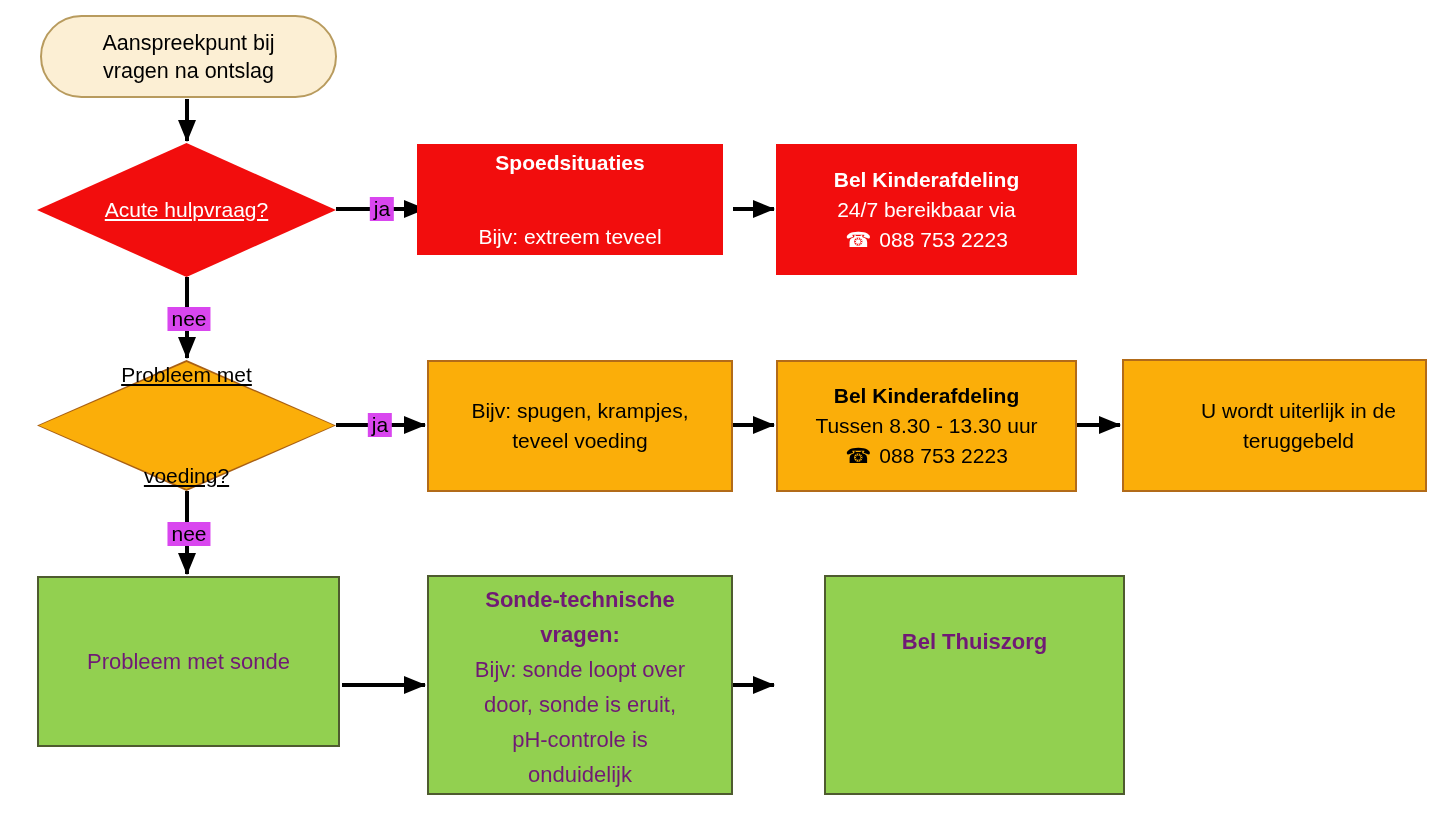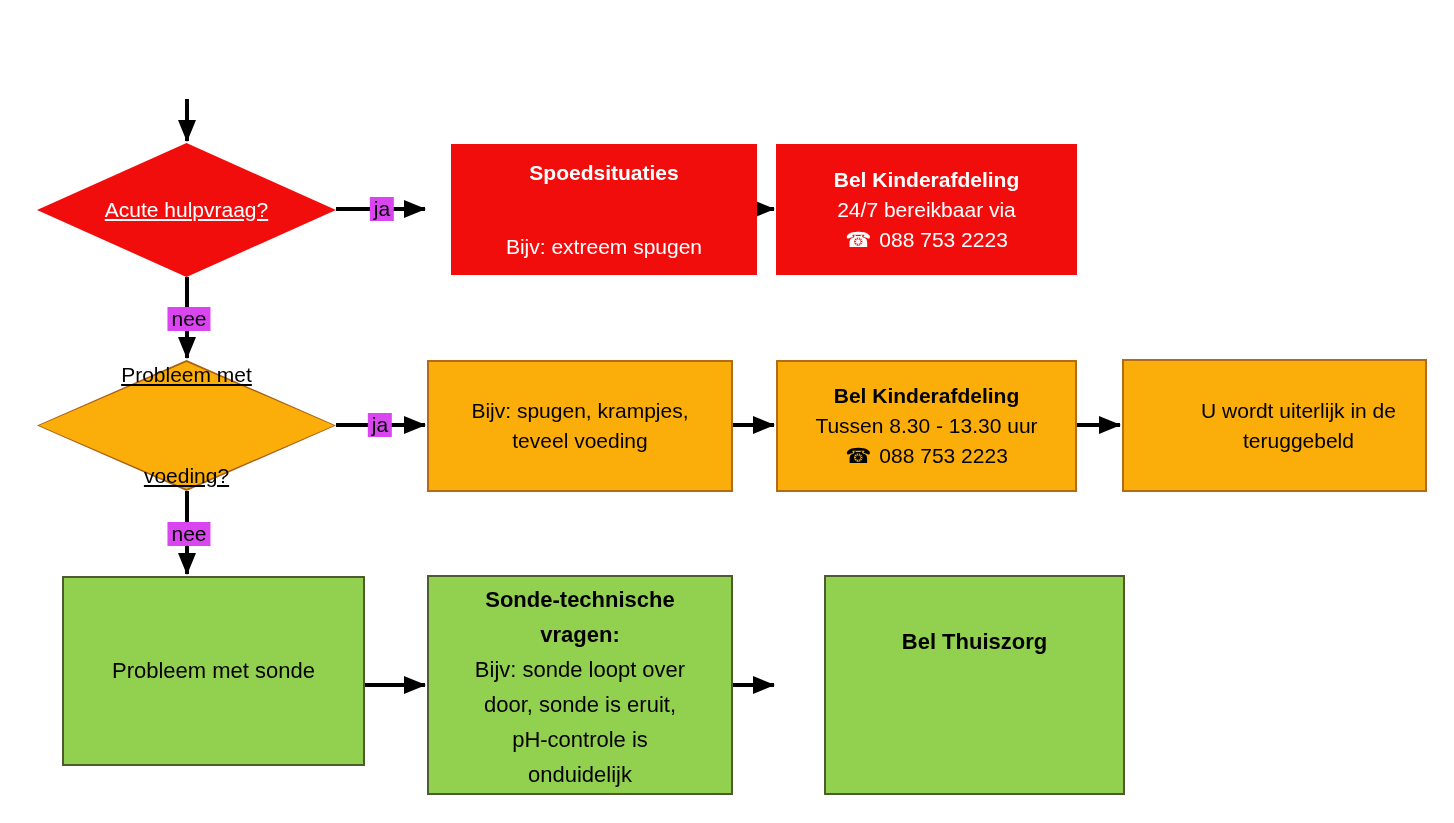--- a/index.html
+++ b/index.html
@@ -28,32 +28,32 @@
   .d1{left:37px;top:143px;width:299px;height:134px;}
   .d1 .diamond-outer,.d1 .diamond-inner{background:#F20D0D;}
   .d1 .diamond-text{color:#ffffff;font-size:23px;line-height:28px;}
   .d2{left:37px;top:360px;width:299px;height:131px;}
   .d2 .diamond-outer{background:#A96014;}
   .d2 .diamond-inner{background:#FBAE09;}
   .d2 .diamond-text{color:#000;font-size:22px;line-height:29px;justify-content:space-between;}
 
   
   .red{background:#F20D0D;color:#ffffff;}
-  .rbox1{left:451px;top:144px;width:306px;height:131px;gap:44px;}
+  .rbox1{left:417px;top:144px;width:306px;height:111px;gap:44px;}
   .rbox2{left:776px;top:144px;width:301px;height:131px;}
 
   
   .orange{background:#FBAE09;border:2px solid #B26B19;color:#000;}
   .obox1{left:427px;top:360px;width:306px;height:132px;}
   .obox2{left:776px;top:360px;width:301px;height:132px;}
   .obox3{left:1122px;top:359px;width:305px;height:133px;padding-left:48px;}
 
   
-  .green{background:#92D050;border:2px solid #4E5B2F;color:#000000;}
-  .gbox1{left:37px;top:576px;width:303px;height:190px;margin-left:25px;}
+  .green{background:#92D050;border:2px solid #4E5B2F;color:#701a75;}
+  .gbox1{left:37px;top:576px;width:303px;height:171px;}
   .gbox1 .line{font-size:22px;}
   .gbox2{left:427px;top:575px;width:306px;height:220px;justify-content:flex-start;padding-top:5px;}
   .gbox2 .line{font-size:22px;line-height:35px;}
   .gbox3{left:776px;top:575px;width:301px;height:220px;justify-content:flex-start;padding-top:50px;margin-left:48px;}
   .gbox3 .line{font-size:22px;}
 
   .phone-icon{display:inline-block;margin-right:8px;}
 
   
   svg.edges{position:absolute;left:0;top:0;pointer-events:none;}
@@ -79,32 +79,36 @@
     <line class="edge" x1="733" y1="209" x2="774" y2="209" marker-end="url(#ah)"></line>
     <line class="edge" x1="187" y1="277" x2="187" y2="358" marker-end="url(#ah)"></line>
     <line class="edge" x1="336" y1="425" x2="425" y2="425" marker-end="url(#ah)"></line>
     <line class="edge" x1="733" y1="425" x2="774" y2="425" marker-end="url(#ah)"></line>
     <line class="edge" x1="1077" y1="425" x2="1120" y2="425" marker-end="url(#ah)"></line>
     <line class="edge" x1="187" y1="491" x2="187" y2="574" marker-end="url(#ah)"></line>
     <line class="edge" x1="342" y1="685" x2="425" y2="685" marker-end="url(#ah)"></line>
     <line class="edge" x1="733" y1="685" x2="774" y2="685" marker-end="url(#ah)"></line>
   </svg>
 
+  <div class="node start">
+    <div class="line">Aanspreekpunt bij</div>
+    <div class="line">vragen na ontslag</div>
+  </div>
 
   <div class="diamond-wrap d1">
     <div class="diamond-outer"></div>
     <div class="diamond-inner"></div>
     <div class="diamond-text">
       <div class="line">Acute hulpvraag?</div>
     </div>
   </div>
 
   <div class="node red rbox1">
     <div class="line bold">Spoedsituaties</div>
-    <div class="line">Bijv: extreem spugen</div>
+    <div class="line">Bijv: extreem teveel</div>
   </div>
 
   <div class="node red rbox2">
     <div class="line bold">Bel Kinderafdeling</div>
     <div class="line">24/7 bereikbaar via</div>
     <div class="line">
       <span class="phone-icon">☎</span><span>088 753 2223</span>
     </div>
   </div>
 

